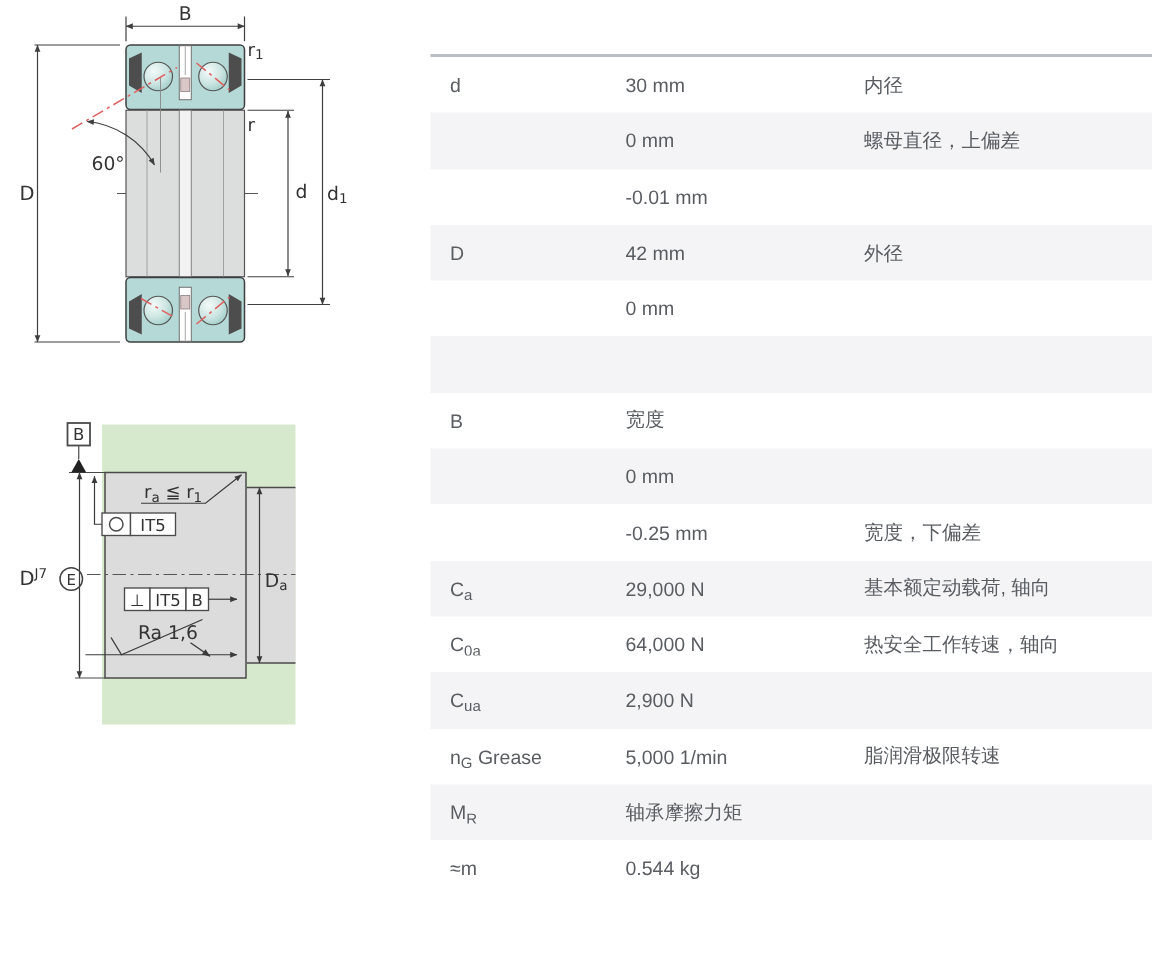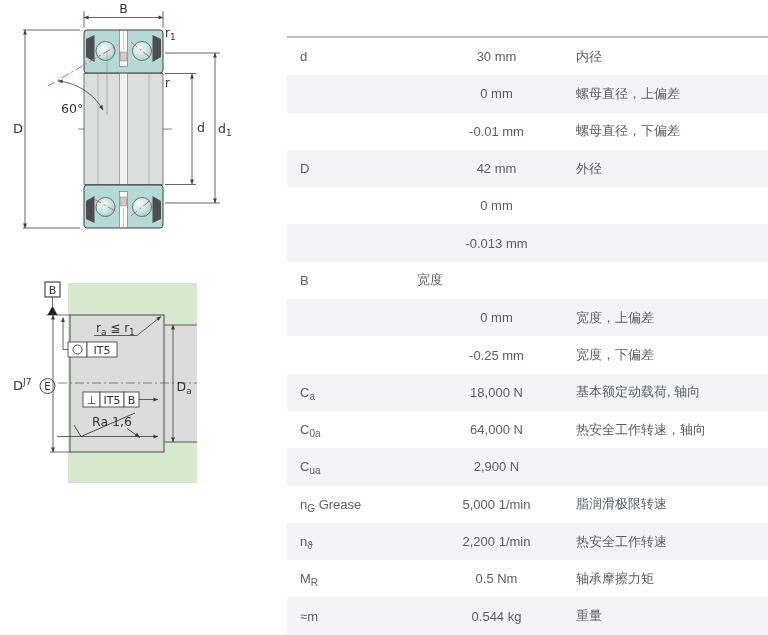--- a/index.html
+++ b/index.html
@@ -5,21 +5,21 @@
   html,body{margin:0;padding:0;background:#ffffff;}
   .stage{position:relative;width:768px;height:635px;background:#fff;overflow:hidden;
          font-family:"Liberation Sans","DejaVu Sans",sans-serif;}
   svg text{font-family:"DejaVu Sans","Liberation Sans",sans-serif;fill:#333;}
   
   .spec-table{position:absolute;left:287px;top:36px;right:0;border-top:2px solid #b8bec3;}
   .trow{display:flex;height:37.3px;align-items:center;font-size:13px;color:#595d62;}
   .trow:nth-child(even){background:#f4f4f6;}
   .cell{white-space:nowrap;overflow:hidden;}
   .c-param{width:117px;padding-left:13px;}
-  .c-value{width:159px;text-align:center;}
+  .c-value{width:159px;}
   .c-desc{flex:1;}
   .subsc{font-size:10px;position:relative;top:3px;}
 </style>
 </head>
 <body>
 
 <div class="stage">
 
   <svg style="position:absolute;left:0;top:0" width="260" height="255" viewBox="0 0 260 255">
     <defs>
@@ -157,78 +157,68 @@
         <div class="cell c-desc">内径</div>
       </div>
       <div class="trow">
         <div class="cell c-param"><span></span></div>
         <div class="cell c-value">0 mm</div>
         <div class="cell c-desc">螺母直径，上偏差</div>
       </div>
       <div class="trow">
         <div class="cell c-param"><span></span></div>
         <div class="cell c-value">-0.01 mm</div>
-        <div class="cell c-desc">螺母直径，下偏差</div>
       </div>
       <div class="trow">
         <div class="cell c-param"><span>D</span></div>
         <div class="cell c-value">42 mm</div>
         <div class="cell c-desc">外径</div>
       </div>
       <div class="trow">
         <div class="cell c-param"><span></span></div>
         <div class="cell c-value">0 mm</div>
       </div>
       <div class="trow">
         <div class="cell c-param"><span></span></div>
-        <div class="cell c-value">-0.013 mm</div>
       </div>
       <div class="trow">
         <div class="cell c-param"><span>B</span></div>
         <div class="cell c-desc">宽度</div>
       </div>
       <div class="trow">
         <div class="cell c-param"><span></span></div>
         <div class="cell c-value">0 mm</div>
-        <div class="cell c-desc">宽度，上偏差</div>
       </div>
       <div class="trow">
         <div class="cell c-param"><span></span></div>
         <div class="cell c-value">-0.25 mm</div>
         <div class="cell c-desc">宽度，下偏差</div>
       </div>
       <div class="trow">
         <div class="cell c-param"><span>C</span><span class="subsc">a</span></div>
-        <div class="cell c-value">18,000 N</div>
+        <div class="cell c-value">29,000 N</div>
         <div class="cell c-desc">基本额定动载荷, 轴向</div>
       </div>
       <div class="trow">
         <div class="cell c-param"><span>C</span><span class="subsc">0a</span></div>
         <div class="cell c-value">64,000 N</div>
         <div class="cell c-desc">热安全工作转速，轴向</div>
       </div>
       <div class="trow">
         <div class="cell c-param"><span>C</span><span class="subsc">ua</span></div>
         <div class="cell c-value">2,900 N</div>
       </div>
       <div class="trow">
         <div class="cell c-param"><span>n</span><span class="subsc">G</span><span> Grease</span></div>
         <div class="cell c-value">5,000 1/min</div>
         <div class="cell c-desc">脂润滑极限转速</div>
       </div>
       <div class="trow">
-        <div class="cell c-param"><span>n</span><span class="subsc">ϑ</span></div>
-        <div class="cell c-value">2,200 1/min</div>
-        <div class="cell c-desc">热安全工作转速</div>
-      </div>
-      <div class="trow">
         <div class="cell c-param"><span>M</span><span class="subsc">R</span></div>
-        <div class="cell c-value">0.5 Nm</div>
         <div class="cell c-desc">轴承摩擦力矩</div>
       </div>
       <div class="trow">
         <div class="cell c-param"><span>≈m</span></div>
         <div class="cell c-value">0.544 kg</div>
-        <div class="cell c-desc">重量</div>
       </div>
     </div>
 
 </div>
 
 </body></html>

